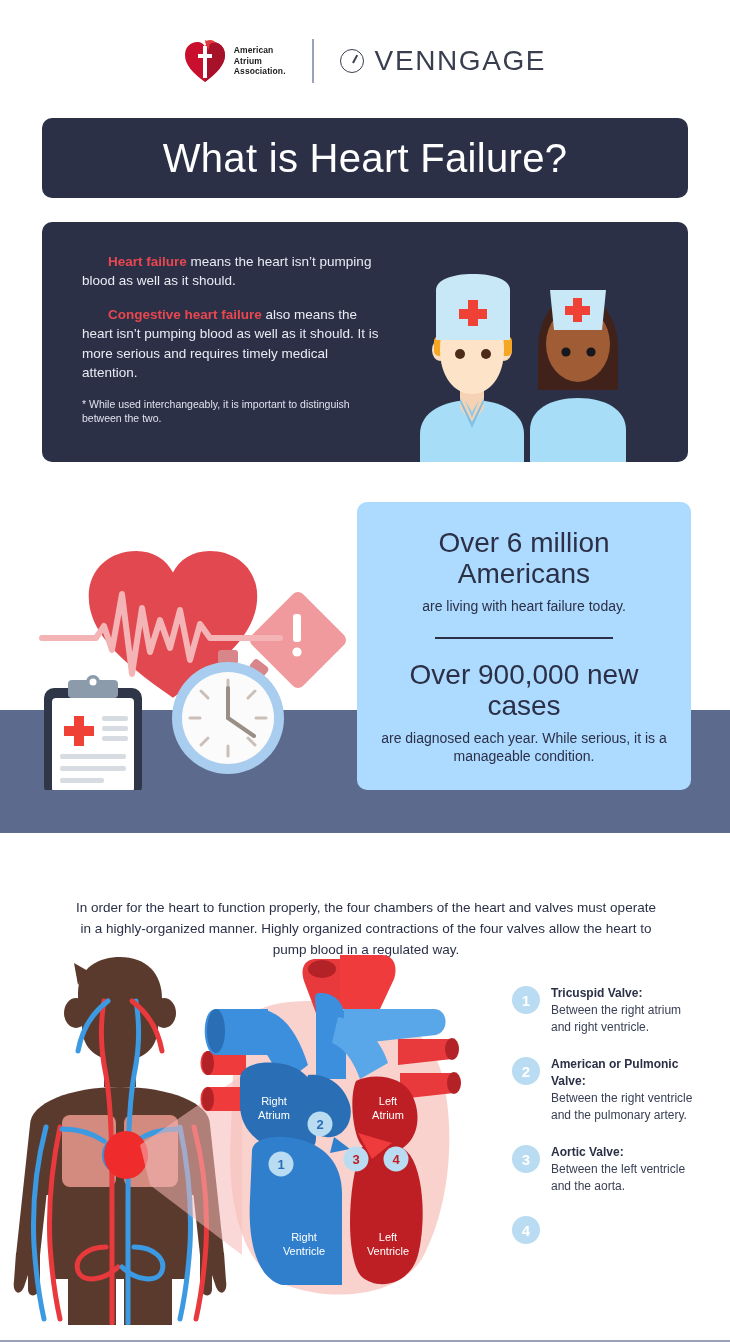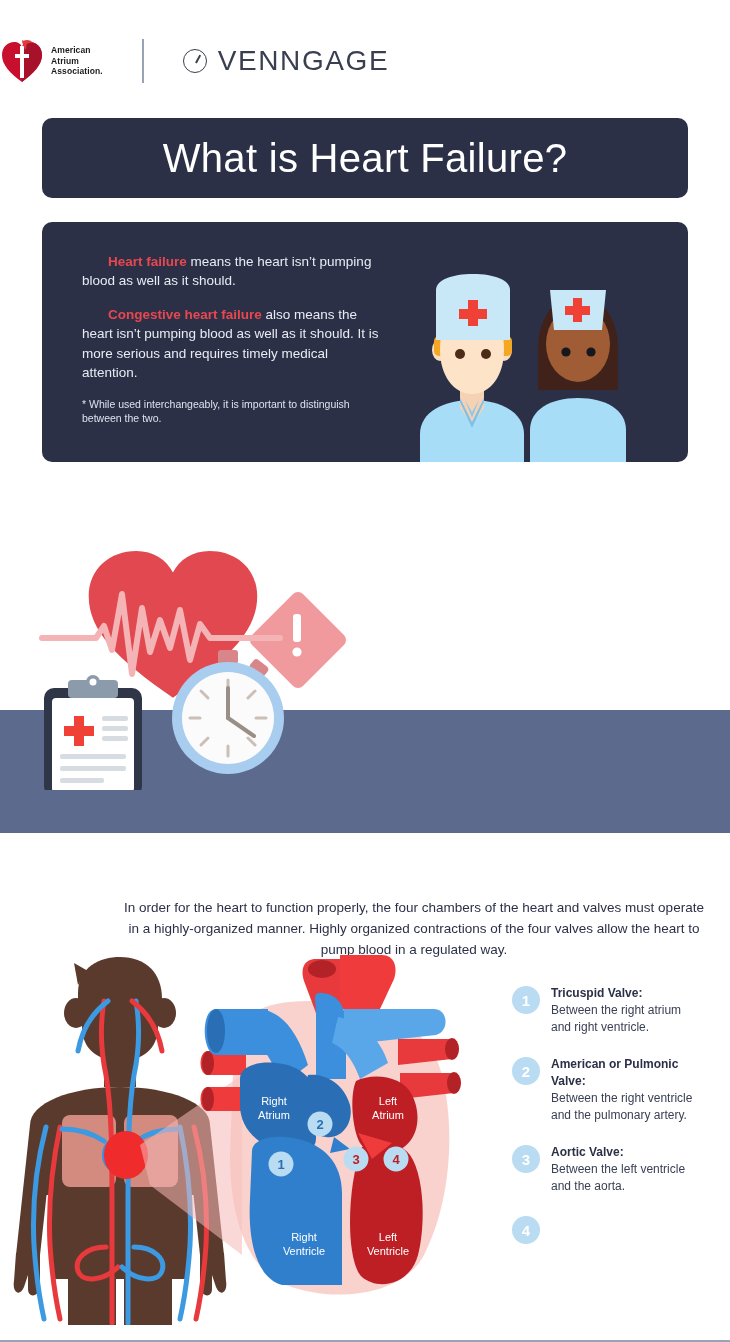--- a/index.html
+++ b/index.html
@@ -9,21 +9,21 @@
     background:#ffffff;
     position:relative;
     overflow:hidden;
     color:#2b3047;
   }
   .page { position:relative; width:730px; height:1342px; background:#fff; }
 
   
   .logo-bar {
     position:absolute; top:30px; left:0; width:729px; height:62px;
-    display:flex; align-items:center; gap:13px;
+    display:flex; align-items:center; justify-content:center; gap:0;
   }
   .aha-logo { display:flex; align-items:center; gap:7px; }
   .aha-mark { width:44px; height:46px; position:relative; }
   .aha-text { font-size:8.5px; font-weight:bold; line-height:1.25; color:#1b1b1b; letter-spacing:.1px; }
   .logo-divider { width:2px; height:44px; background:#9aa2b8; margin:0 26px; }
   .venngage { display:flex; align-items:center; gap:11px; }
   .vg-circle {
     width:24px; height:24px; border:1.7px solid #3a3f50; border-radius:50%;
     position:relative;
   }
@@ -75,21 +75,21 @@
   
   .heart-illo { position:absolute; left:30px; top:520px; width:336px; height:270px; }
 
   
   .hhw-title {
     position:absolute; left:0; top:856px; width:730px; text-align:center;
     font-size:26px; color:#e8474f; font-weight:400;
   }
   .hhw-para {
     position:absolute; left:70px; top:898px; width:592px; text-align:center;
-    font-size:13.5px; line-height:1.55; color:#2b3047;margin-left:48px;
+    font-size:13.5px; line-height:1.55; color:#2b3047;
   }
 
   
   .anatomy { position:absolute; left:0; top:955px; width:730px; height:370px; }
 
   
   .valve-list { position:absolute; left:512px; top:985px; width:190px; }
   .valve-item { display:flex; gap:11px; margin-bottom:20px; }
   .valve-num {
     flex:0 0 auto; width:28px; height:28px; border-radius:50%;
@@ -234,20 +234,27 @@
           <line x1="218" y1="218" x2="225" y2="225"></line>
           <line x1="171" y1="225" x2="178" y2="218"></line>
           <line x1="218" y1="178" x2="225" y2="171"></line>
         </g>
         <line x1="198" y1="198" x2="198" y2="168" stroke="#9a8f86" stroke-width="4" stroke-linecap="round"></line>
         <line x1="198" y1="198" x2="224" y2="216" stroke="#9a8f86" stroke-width="4" stroke-linecap="round"></line>
       </g>
     </svg>
   </div>
 
+  <div class="stats-card">
+    <div class="stat-big">Over 6 million Americans</div>
+    <div class="stat-sub">are living with heart failure today.</div>
+    <div class="stat-rule"></div>
+    <div class="stat-big">Over 900,000 new cases</div>
+    <div class="stat-sub">are diagnosed each year. While serious, it is a manageable condition.</div>
+  </div>
 
   <div class="hhw-para">In order for the heart to function properly, the four chambers of the heart and valves must operate in a highly-organized manner. Highly organized contractions of the four valves allow the heart to pump blood in a regulated way.</div>
 
   <div class="anatomy">
     <svg width="730" height="370" viewBox="0 0 730 370">
 
       <g>
 
         <path d="M78 38 C78 12 100 2 120 2 C146 2 162 18 162 44 L162 70 L78 70 Z" fill="#5b3a2e"></path>
         <path d="M78 30 L74 8 L88 16 Z" fill="#5b3a2e"></path>

